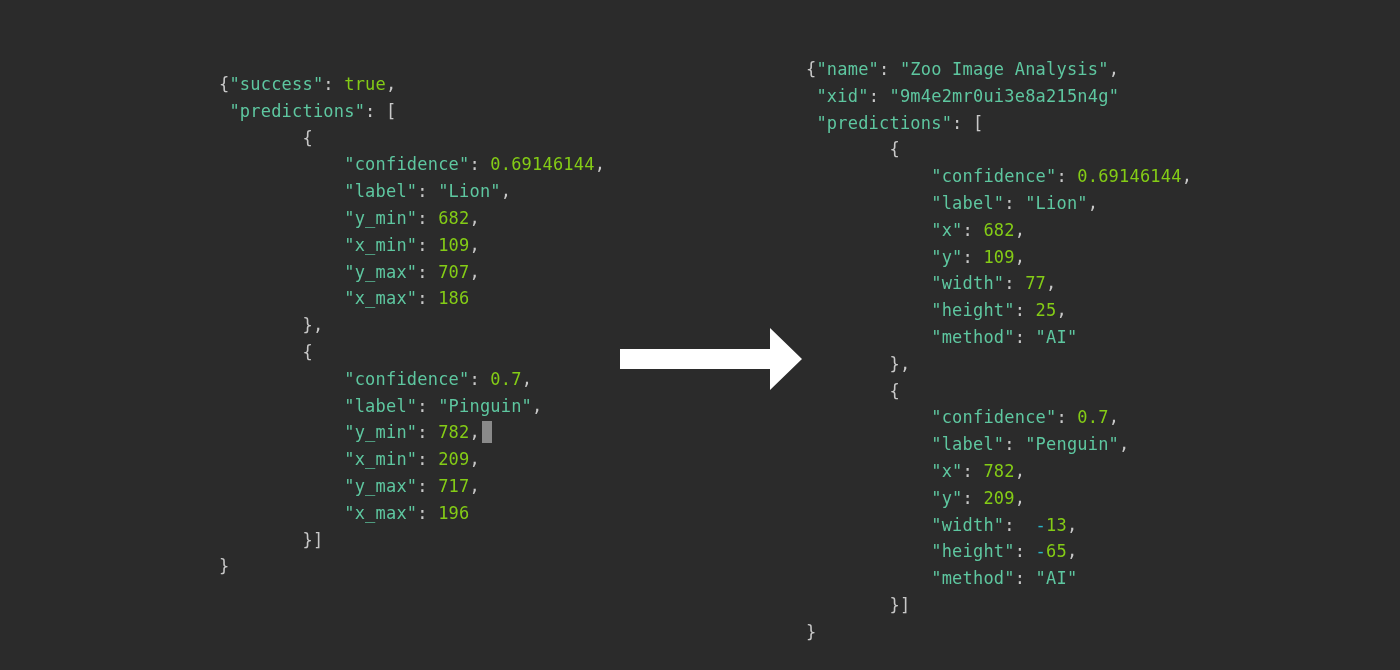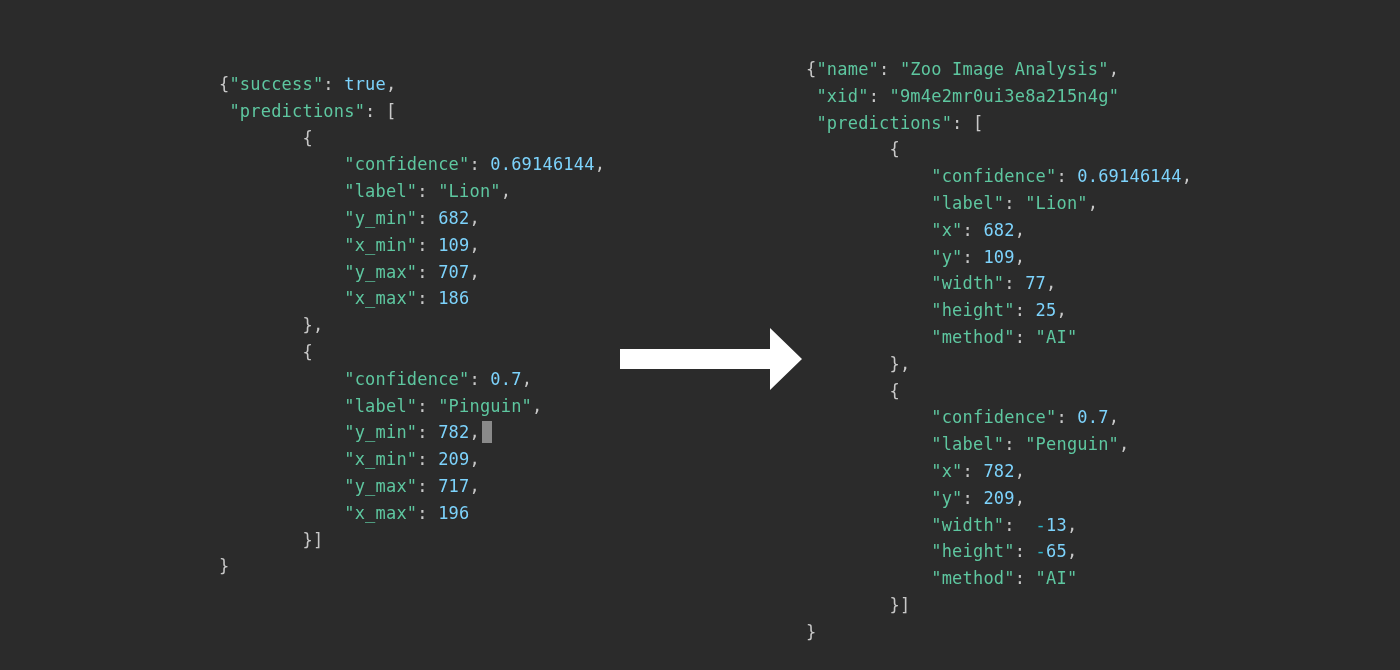--- a/index.html
+++ b/index.html
@@ -16,21 +16,21 @@
     position: absolute;
     white-space: pre;
     line-height: 26.8px;
     letter-spacing: 0.2px;
   }
   #left-code { left: 219px; top: 71px; }
   #right-code { left: 806px; top: 56px; }
   .line { height: 26.8px; }
   .k { color: #5ec7a0; }
   .s { color: #5ec7a0; }
-  .n { color: #7dd3fc; }
+  .n { color: #84cc16; }
   .neg { color: #2ab5c8; }
   .p { color: #c8c8c8; }
   .cursor {
     display: inline-block;
     width: 10px; height: 22px;
     background: #8a8a8a;
     vertical-align: -5px;
     margin-left: 2px;
   }
   #arrow {

